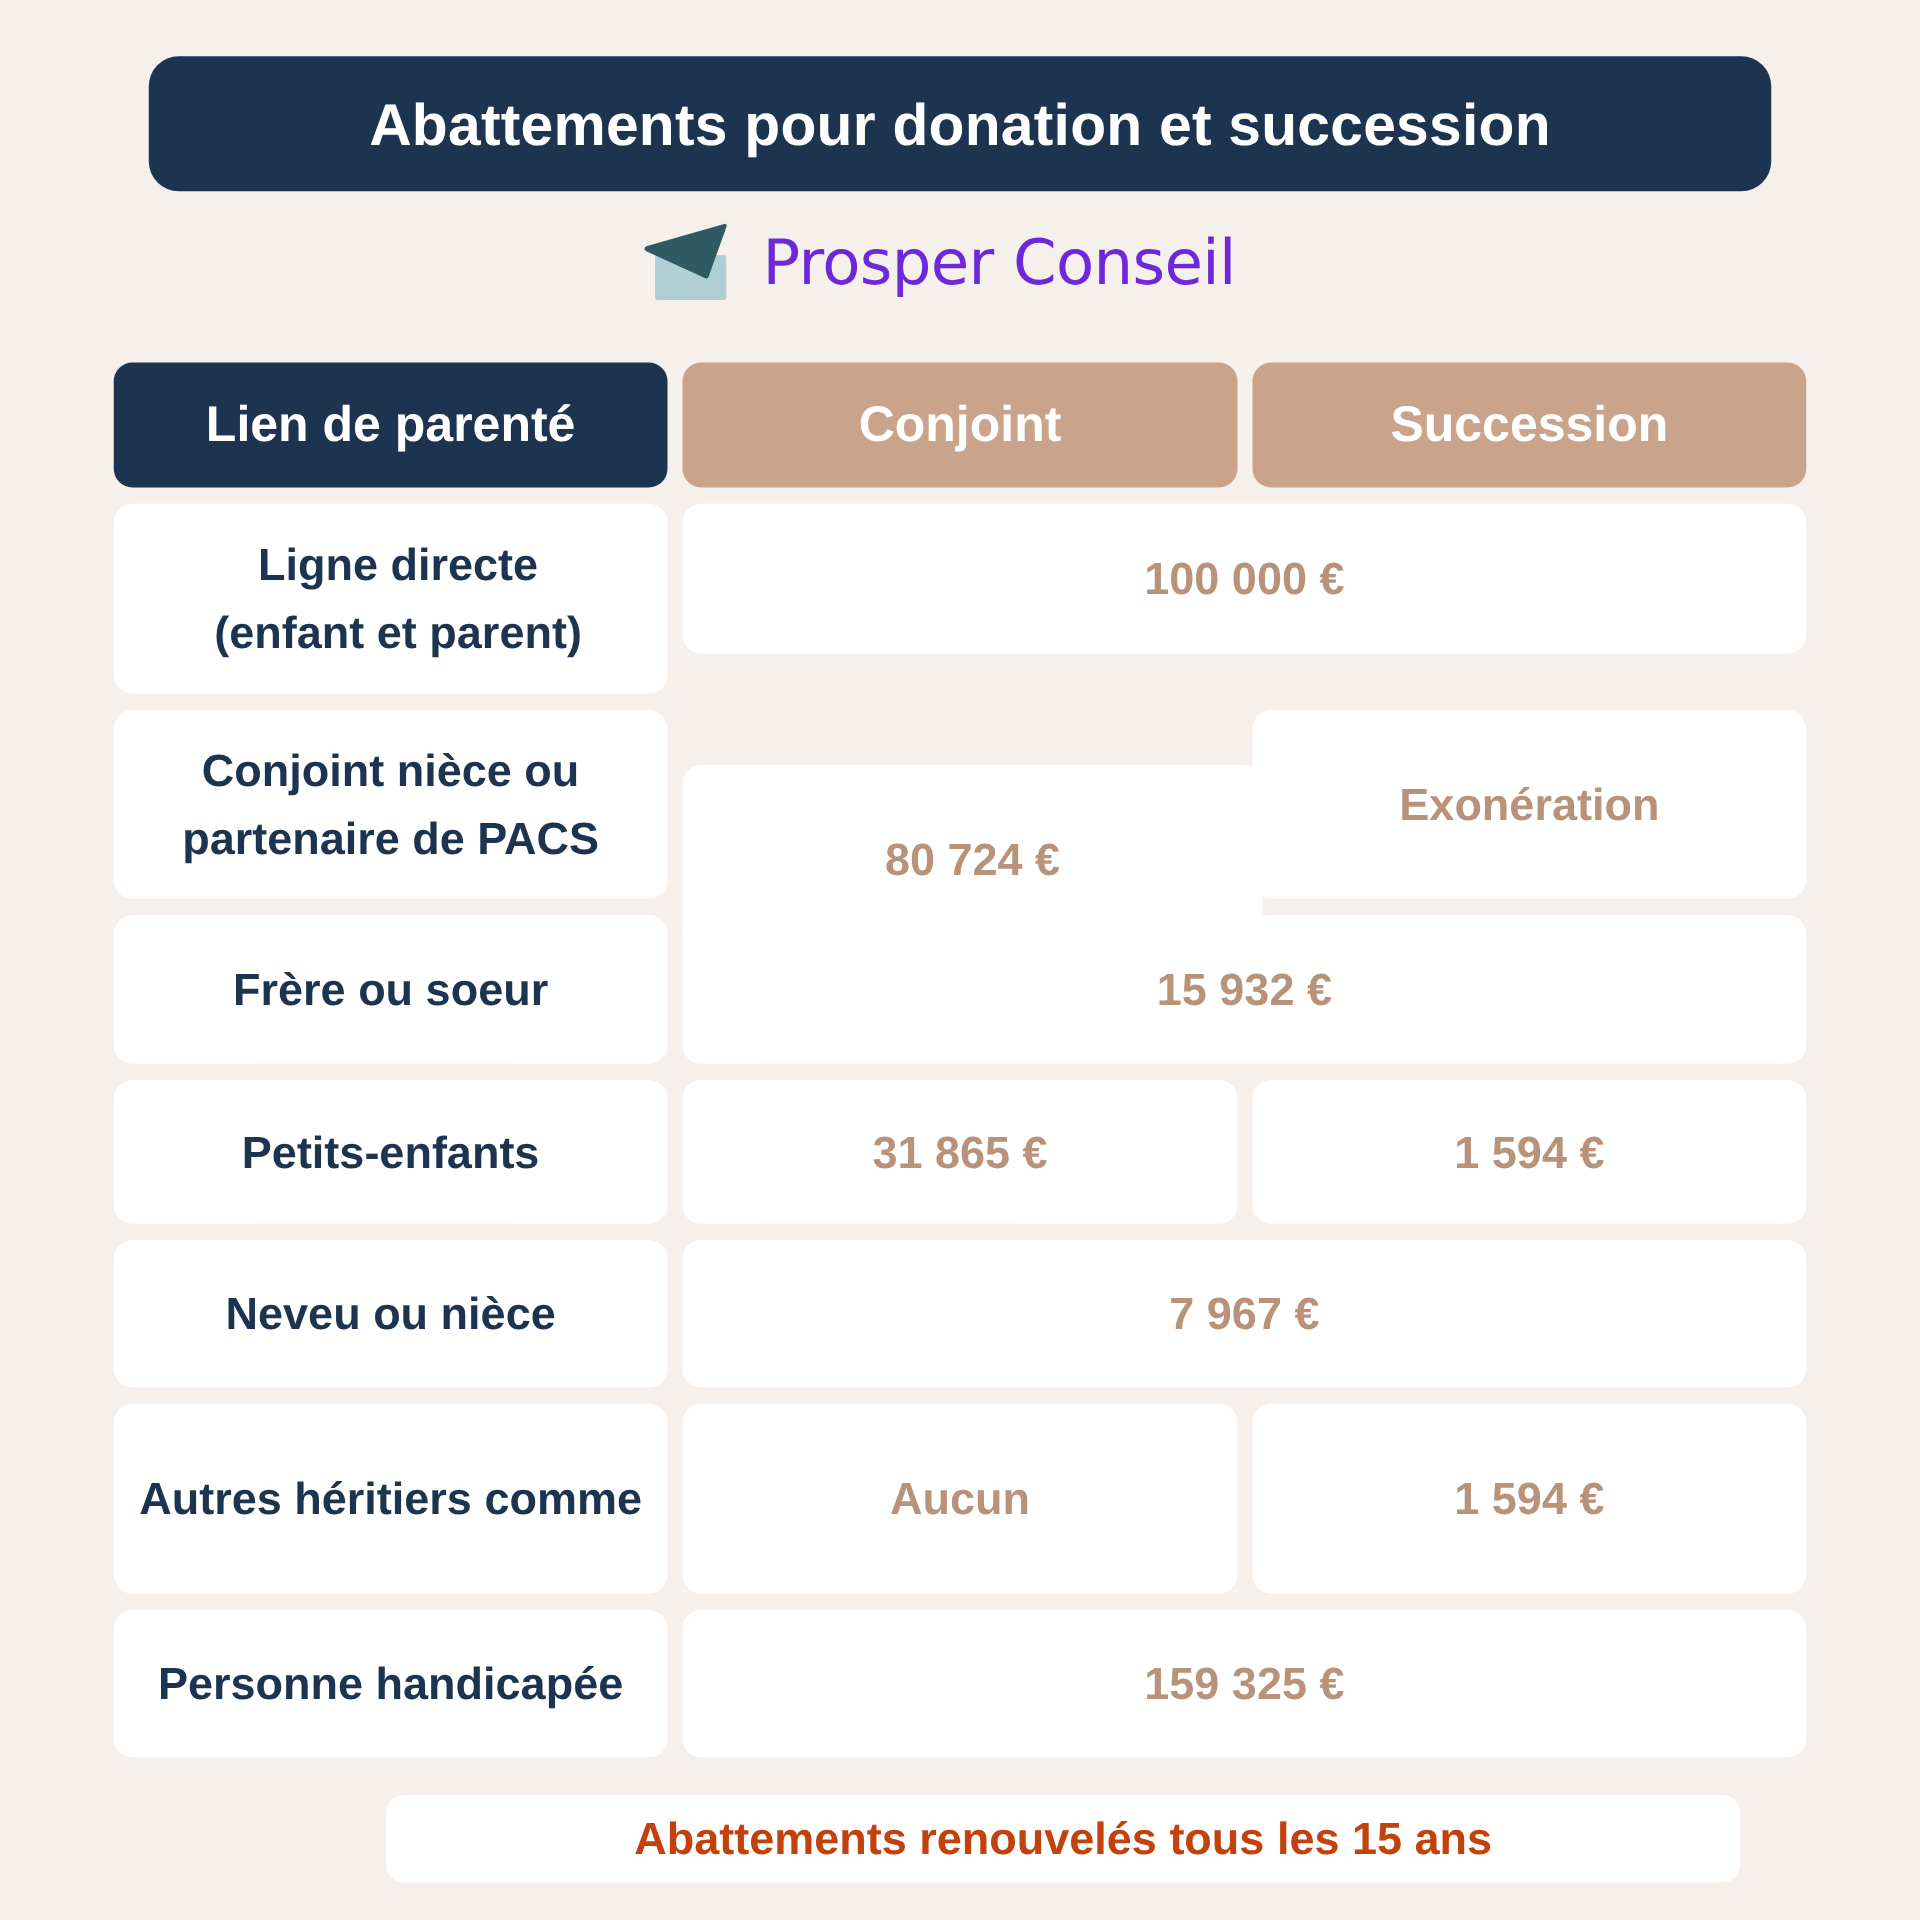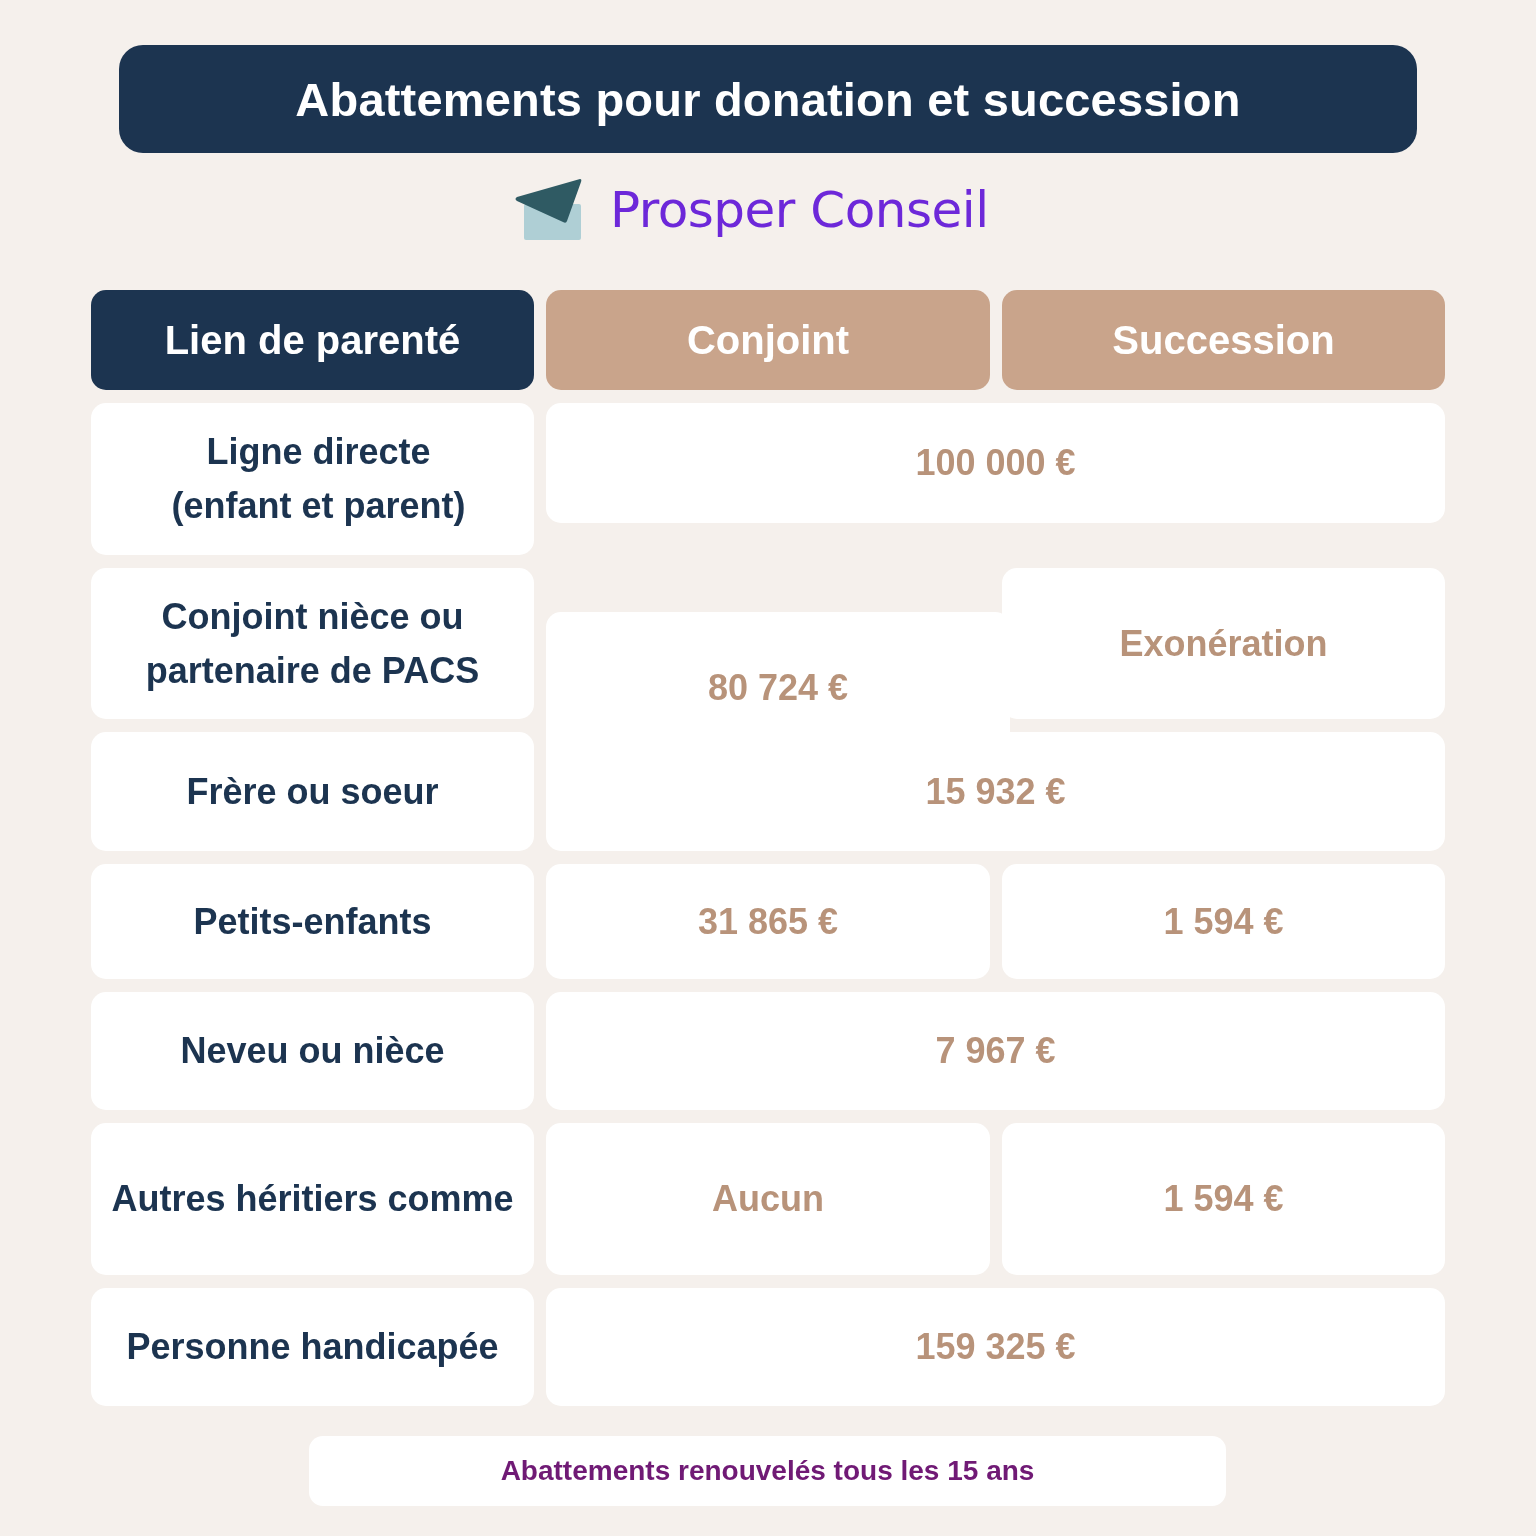--- a/index.html
+++ b/index.html
@@ -28,24 +28,24 @@
     .cell {
       position: absolute; box-sizing: border-box;
       display: flex; align-items: center; justify-content: center;
       text-align: center; font-weight: bold; border-radius: 15px;
     }
     .hdr-navy { background: #1c3450; color: #ffffff; font-size: 40px; }
     .hdr-tan { background: #c9a48b; color: #ffffff; font-size: 40px; }
     .label-cell { background: #ffffff; color: #1c3450; font-size: 36px; line-height: 54px; }
     .value-cell { background: #ffffff; color: #b8937a; font-size: 36px; }
     .footer {
-      position: absolute; left: 309px; top: 1436px; width: 917px; height: 70px;
+      position: absolute; left: 309px; top: 1436px; width: 1083px; height: 70px;
       background: #ffffff; border-radius: 14px;
       display: flex; align-items: center; justify-content: center;
-      color: #701a75; font-weight: bold; font-size: 28px;
+      color: #c2410c; font-weight: bold; font-size: 36px;
     }
   </style>
 </head>
 <body>
 
 <div class="title-bar">Abattements pour donation et succession</div>
 
 <div class="brand">
   <svg viewBox="0 0 72 72">
     <rect x="10" y="30" width="57" height="36" rx="2" fill="#afcfd5"></rect>

